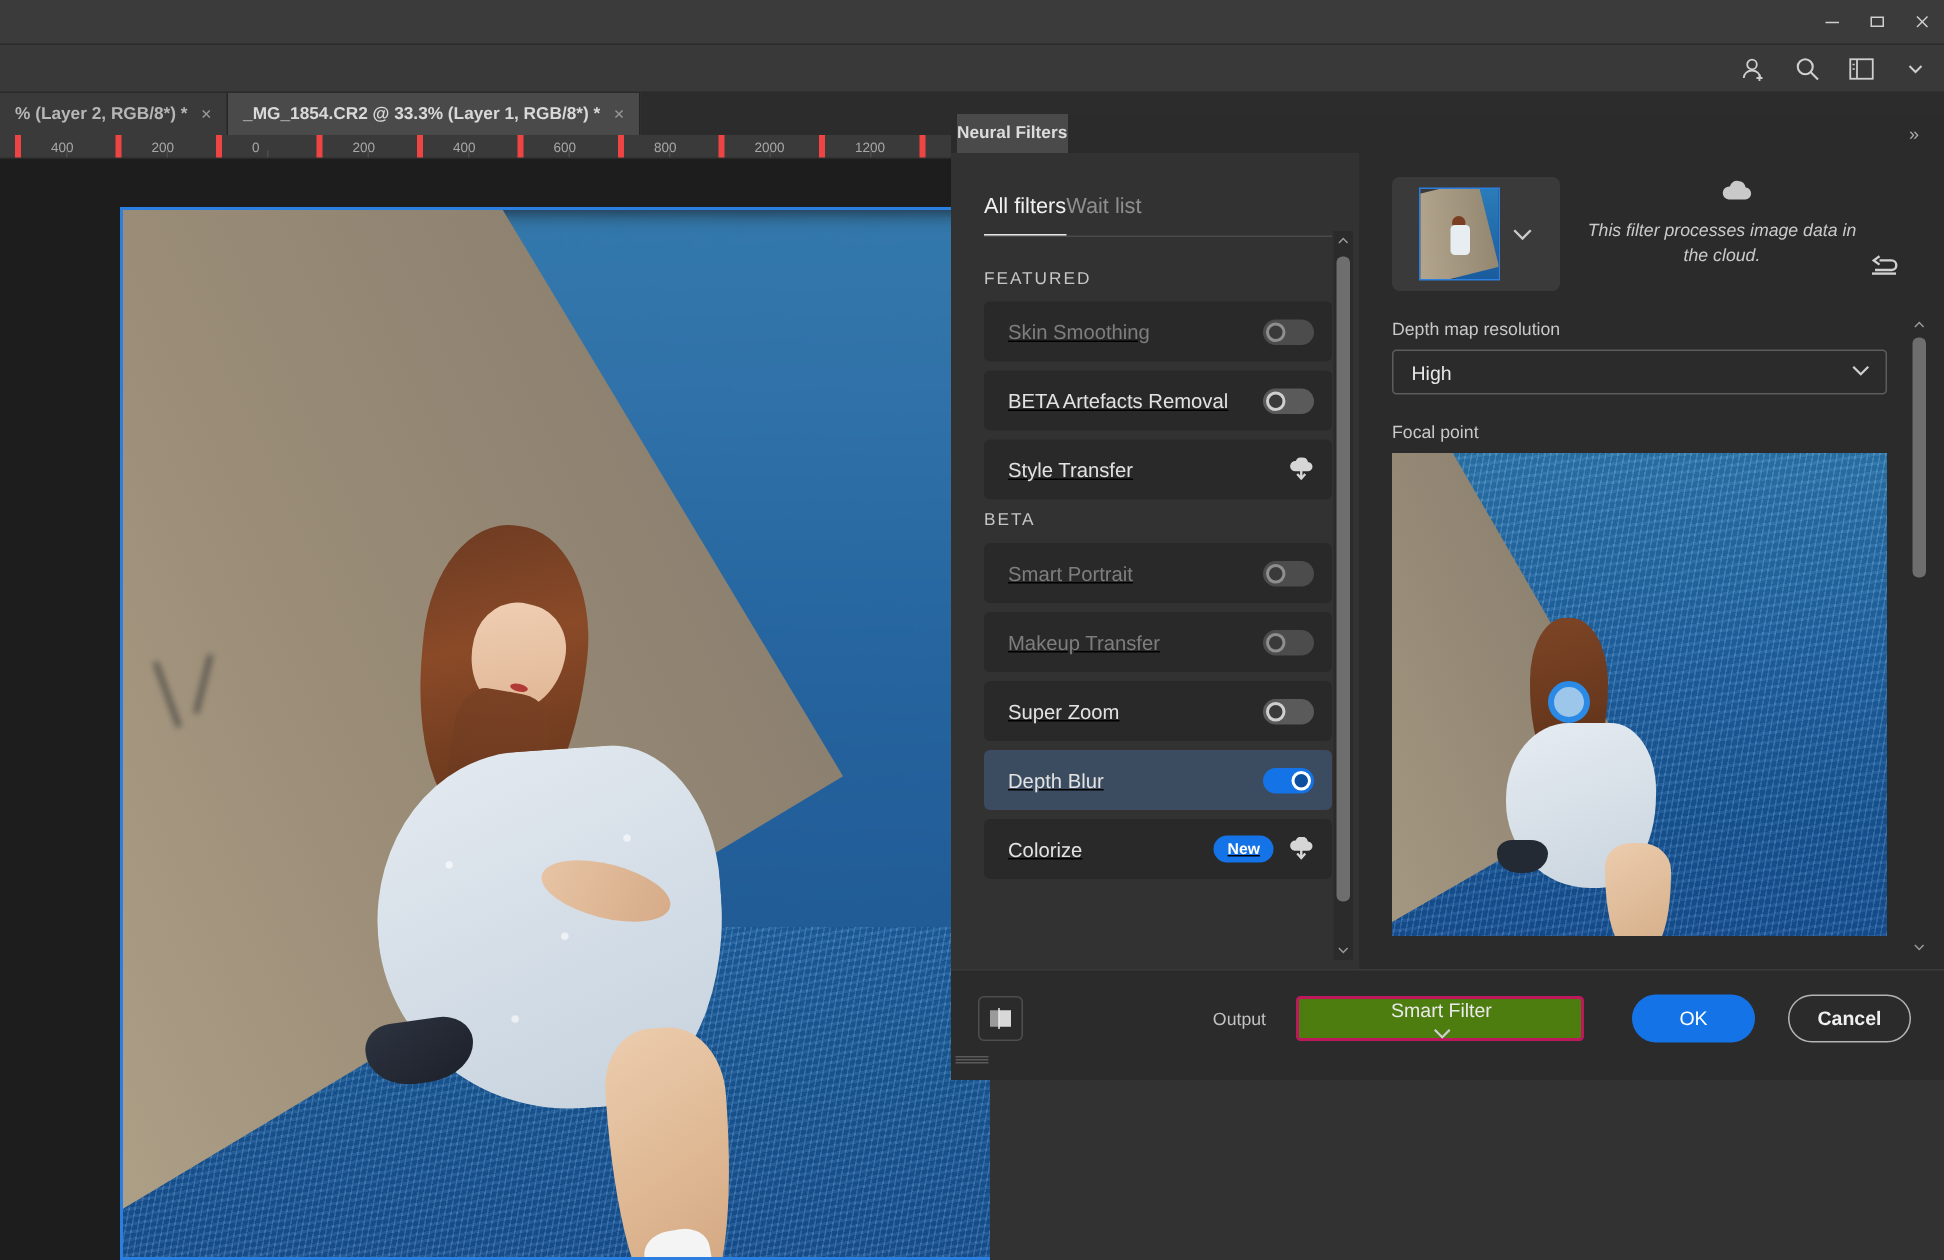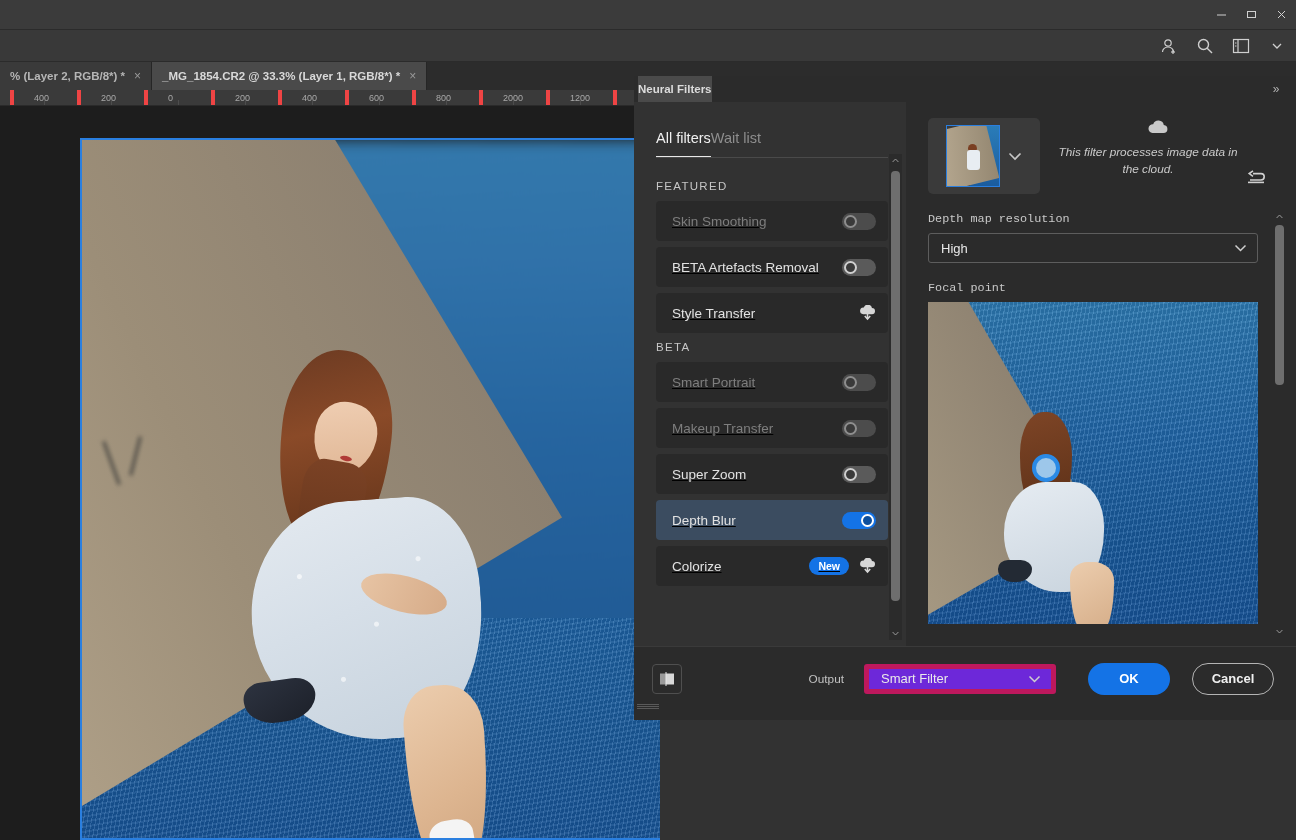--- a/index.html
+++ b/index.html
@@ -245,21 +245,21 @@
   .tp-water { position: absolute; right: 0; top: 0; width: 56%; height: 100%; background: linear-gradient(180deg,#2a7cb8,#1a5c9e); }
   .tp-pier { position: absolute; left: -14px; top: 0; width: 60px; height: 100%; background: linear-gradient(100deg,#bcae96,#948771); transform: rotate(-14deg); }
   .tp-person { position: absolute; left: 20px; top: 24px; width: 13px; height: 20px; background: #e8edf2; border-radius: 3px; }
   .tp-head { position: absolute; left: 21px; top: 18px; width: 9px; height: 9px; background: #7a3f22; border-radius: 50%; }
   .thumb-chevron { color: #c8c8c8; font-size: 13px; }
   .cloudnote { flex: 1; padding-top: 2px; }
   .cloud-icon { color: #c9c9c9; margin-bottom: 6px; display: block; }
   .cloudnote p { font-size: 11.8px; font-style: italic; color: #cacaca; line-height: 1.45; max-width: 180px; }
   .reset-btn { position: absolute; right: 30px; top: 68px; color: #d0d0d0; }
 
-  .field-label { font-size: 11.8px; color: #c9c9c9; margin: 18px 0 7px 0; font-family: Liberation Mono, monospace; }
+  .field-label { font-size: 11.8px; color: #c9c9c9; margin: 18px 0 7px 0; }
   .select {
     height: 30px; background: #2b2b2b; border: 1px solid #5d5d5d; border-radius: 3px;
     display: flex; align-items: center; justify-content: space-between;
     padding: 0 10px 0 12px; font-size: 13px; color: #e8e8e8;
   }
   .select .chev { color: #cfcfcf; font-size: 11px; }
   .focal-preview {
     margin-top: 6px; width: 100%; height: 322px; position: relative; overflow: hidden; background: #16549a;
   }
   .fp-water {
@@ -289,27 +289,27 @@
     height: 64px; background: #2b2b2b; border-top: 1px solid #3a3a3a;
     display: flex; align-items: center; padding: 0 22px 0 18px; gap: 12px;
   }
   .preview-toggle {
     width: 30px; height: 30px; border: 1px solid #4f4f4f; border-radius: 4px;
     display: flex; align-items: center; justify-content: center;
   }
   .footer-spacer { flex: 1; }
   .output-label { font-size: 11.8px; color: #c2c2c2; margin-right: 8px; }
   .output-select {
-    width: 192px; height: 30px; background: #6d28d9; border: 5px solid #be185d; border-radius: 3px;
+    width: 192px; height: 30px; background: #4d7c0f; border: 2px solid #be185d; border-radius: 3px;
     display: flex; align-items: center; justify-content: space-between;
-    padding: 0 10px 0 12px; font-size: 13px; color: #eaeaea; margin-right: 20px;
+    padding: 0 10px 0 12px; font-size: 13px; color: #eaeaea; margin-right: 20px; flex-direction: column;
   }
   .btn-ok {
     width: 82px; height: 32px; border-radius: 16px; background: #1473e6; color: #fff;
-    font-size: 13px; font-weight: bold; display: flex; align-items: center; justify-content: center;
+    font-size: 13px; font-weight: normal; display: flex; align-items: center; justify-content: center;
     margin-right: 10px;
   }
   .btn-cancel {
     width: 82px; height: 32px; border-radius: 16px; background: transparent; color: #f0f0f0;
     border: 1px solid #b4b4b4; font-size: 13px; font-weight: bold;
     display: flex; align-items: center; justify-content: center;
   }
   .nf-bottomstrip {
     position: absolute; left: 634px; top: 710px; width: 662px; height: 10px; background: #2b2b2b;
   }

